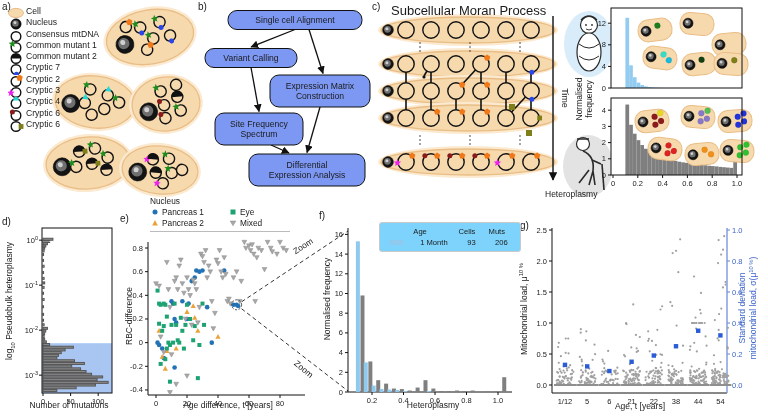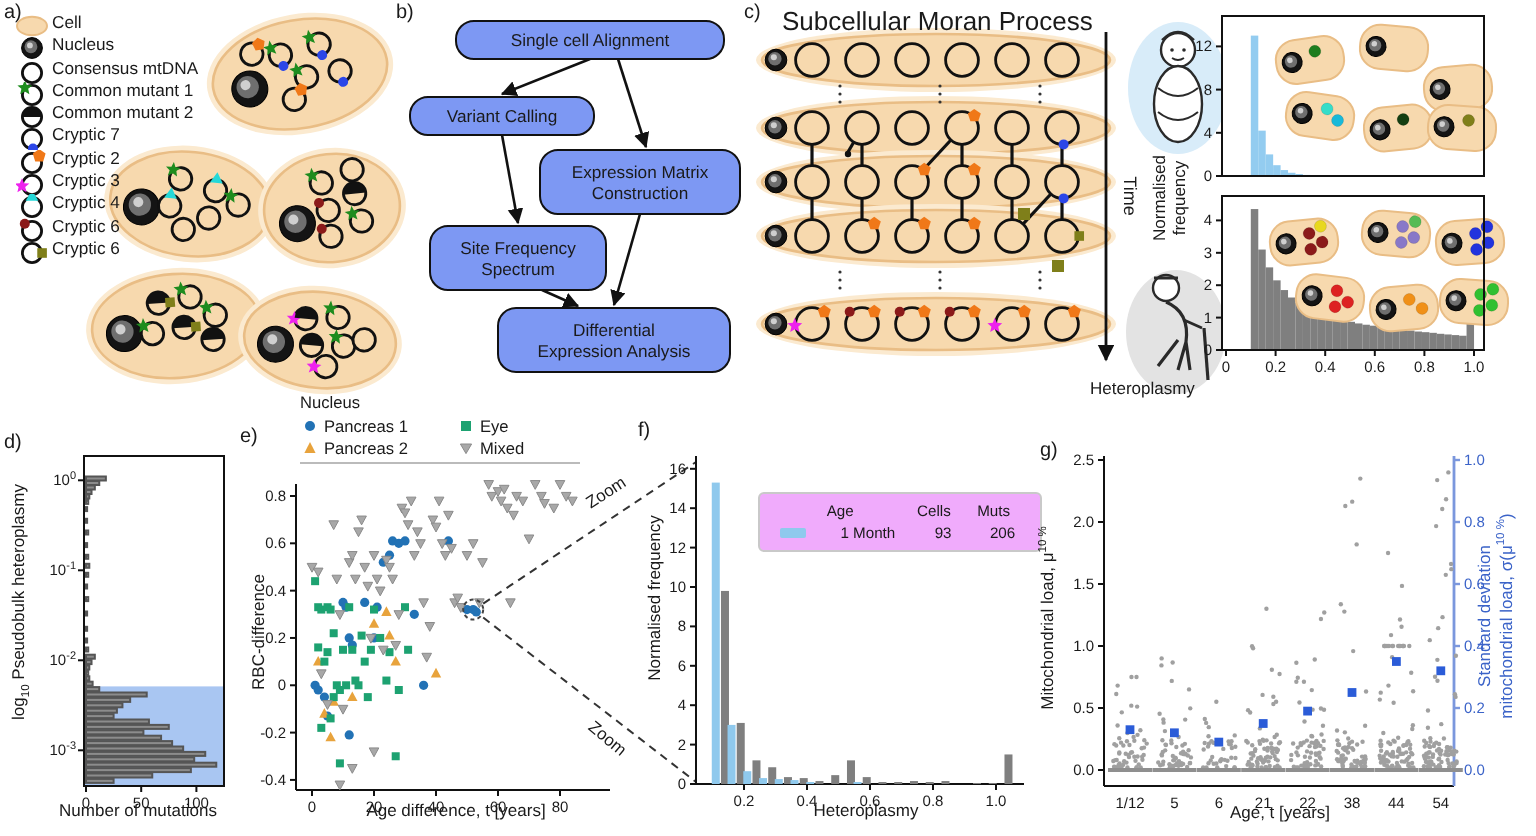--- a/index.html
+++ b/index.html
@@ -15,23 +15,23 @@
 .zoomlab{position:absolute;font-size:8.5px;white-space:nowrap}
 sup,.sup{vertical-align:super;font-size:68%}
 sub,.sub{vertical-align:sub;font-size:68%}
 #a-legend{position:absolute;left:8px;top:7px;font-size:8.6px;line-height:1}
 #a-legend .li{display:flex;align-items:flex-start;height:11.3px}
 #a-legend .licon{width:18px;height:12px;flex:0 0 18px}
 #e-legend{position:absolute;left:150px;top:196px;font-size:8.3px;line-height:1.25;
           border-bottom:1px solid #bbb;padding-bottom:2px}
 #e-legend .t{margin-bottom:1px}
 #e-legend .grid{display:grid;grid-template-columns:78px 62px;grid-auto-rows:11px}
-#e-legend .item{display:flex;align-items:center}
+#e-legend .item{display:flex;}
 #e-legend .mk{width:12px;height:9px;display:inline-block}
-#f-legend{position:absolute;left:379px;top:246px;width:132px;background:#f0abfc;
+#f-legend{position:absolute;left:379px;top:222px;width:132px;background:#7dd3fc;
           border:1px solid #c9c9c9;border-radius:3px;font-size:7.6px;padding:3px 4px}
 #f-legend table{border-collapse:collapse;width:100%}
 #f-legend td,#f-legend th{padding:1px 2px;text-align:center;font-weight:normal}
 #f-legend th{text-align:left}
 .swatch{display:inline-block;width:13px;height:5px;border-radius:1px;margin-right:2px}
 </style>
 </head>
 <body>
 
 <div class="fig">

